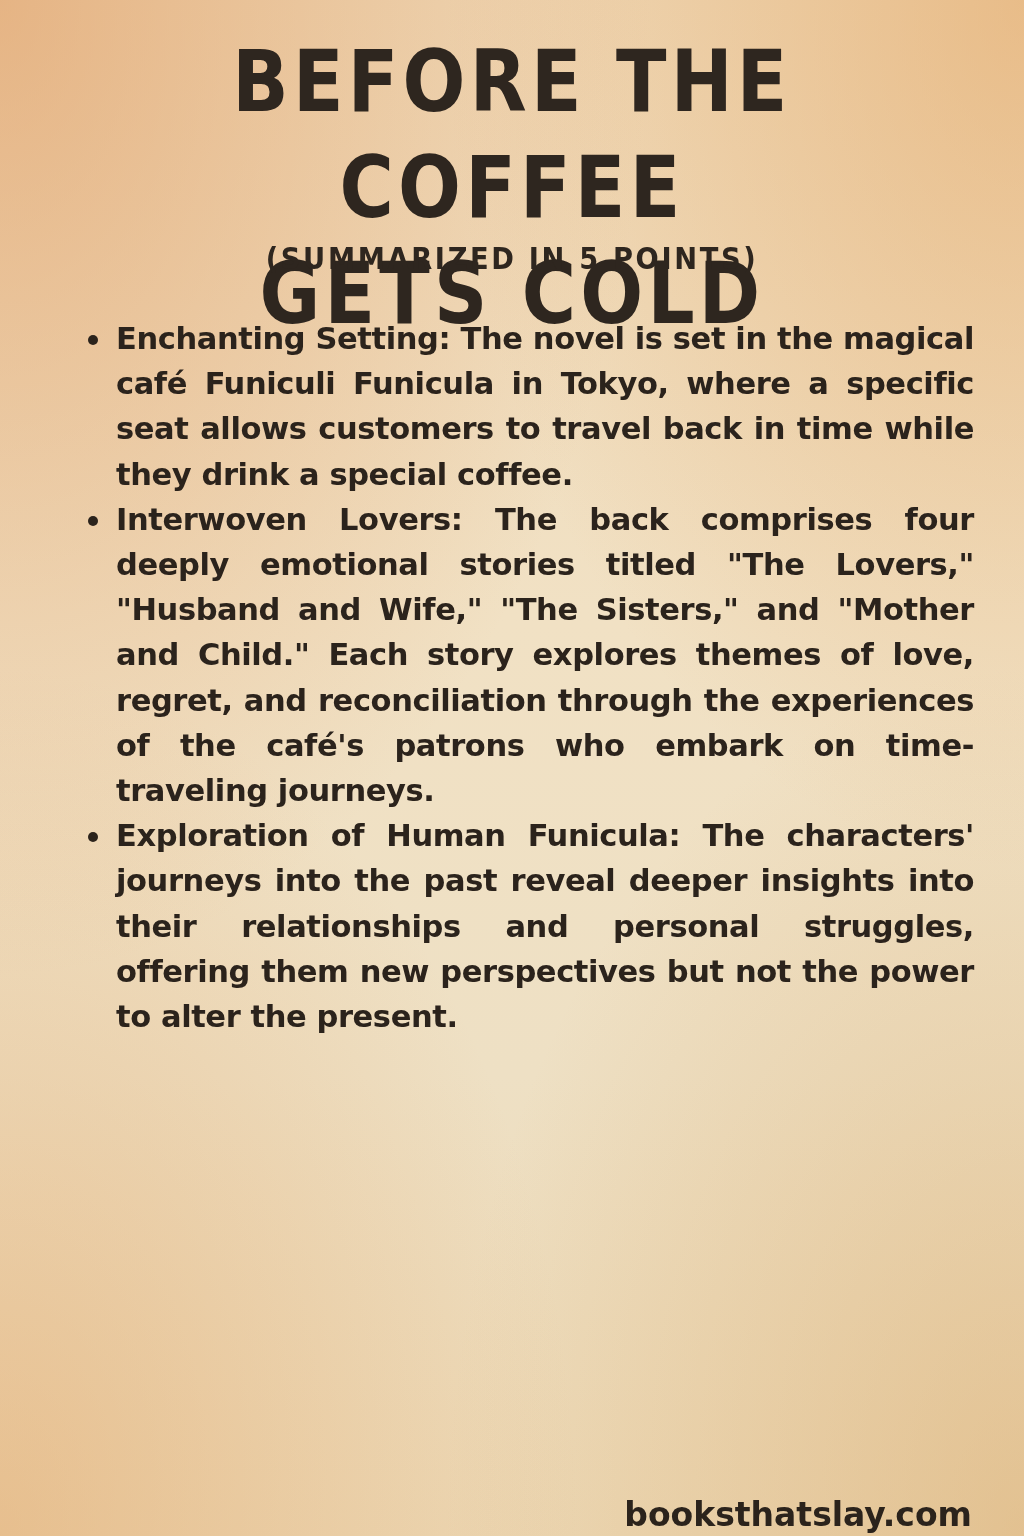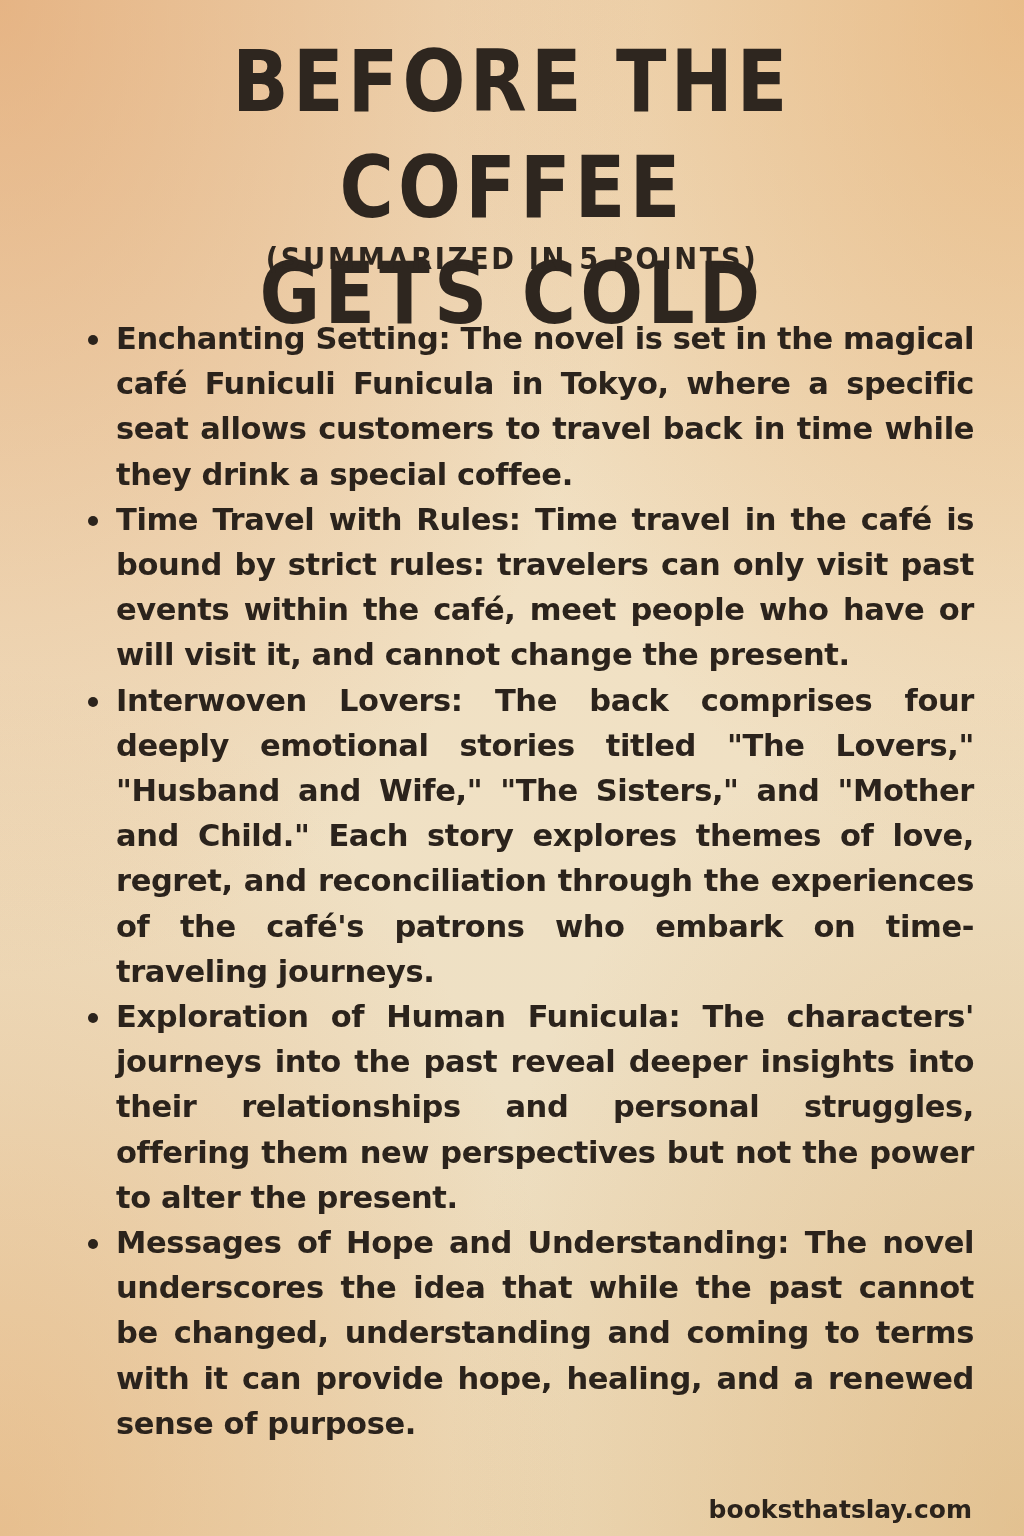--- a/index.html
+++ b/index.html
@@ -49,53 +49,43 @@
     color: #2b231c;
     letter-spacing: -0.4px;
   }
   .bullet {
     position: absolute; left: 4px; top: 19px;
     width: 10px; height: 10px; border-radius: 50%;
     background: #2b231c;
   }
   .footer {
     position: absolute; right: 52px; top: 1495px;
-    font-size: 25px; font-weight: bold; color: #2b231c;
+    font-size: 33px; font-weight: bold; color: #2b231c;
   }
 </style>
 </head>
 <body>
 
 <div class="title">
   <div>BEFORE THE COFFEE</div>
   <div>GETS COLD</div>
 </div>
 <div class="subtitle">(SUMMARIZED IN 5 POINTS)</div>
 
 <ul class="points">
   <li class="point">
     <span class="bullet"></span>
     <span>Enchanting Setting:</span>
     <span>The novel is set in the magical café Funiculi Funicula in Tokyo, where a specific seat allows customers to travel back in time while they drink a special coffee.</span>
   </li>
   <li class="point">
     <span class="bullet"></span>
-    <span>Time Travel with Rules:</span>
-    <span>Time travel in the café is bound by strict rules: travelers can only visit past events within the café, meet people who have or will visit it, and cannot change the present.</span>
-  </li>
-  <li class="point">
-    <span class="bullet"></span>
     <span>Interwoven Lovers:</span>
     <span>The back comprises four deeply emotional stories titled "The Lovers," "Husband and Wife," "The Sisters," and "Mother and Child." Each story explores themes of love, regret, and reconciliation through the experiences of the café's patrons who embark on time-traveling journeys.</span>
   </li>
   <li class="point">
     <span class="bullet"></span>
     <span>Exploration of Human Funicula:</span>
     <span>The characters' journeys into the past reveal deeper insights into their relationships and personal struggles, offering them new perspectives but not the power to alter the present.</span>
   </li>
-  <li class="point">
-    <span class="bullet"></span>
-    <span>Messages of Hope and Understanding:</span>
-    <span>The novel underscores the idea that while the past cannot be changed, understanding and coming to terms with it can provide hope, healing, and a renewed sense of purpose.</span>
-  </li>
 </ul>
 
 <div class="footer">booksthatslay.com</div>
 
 </body></html>

